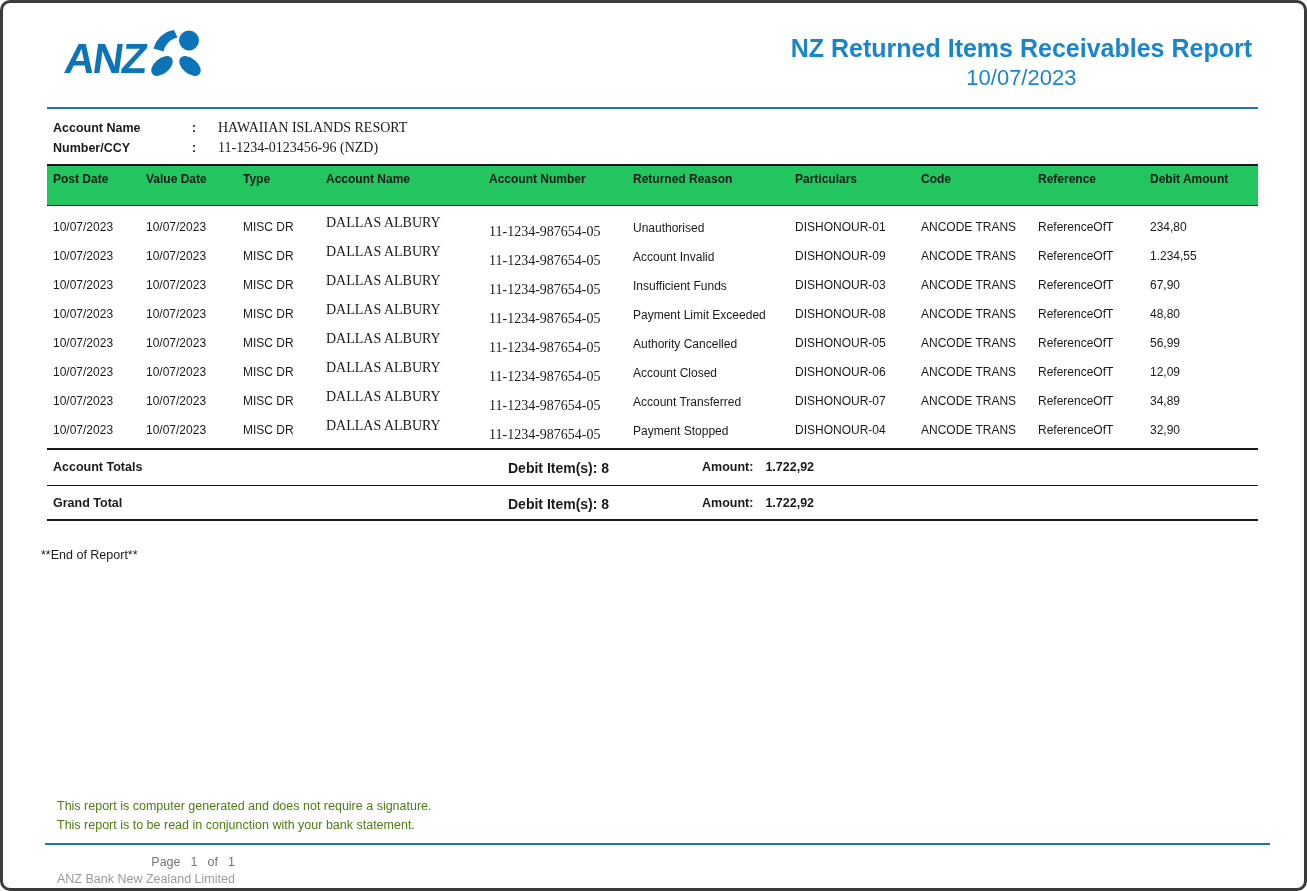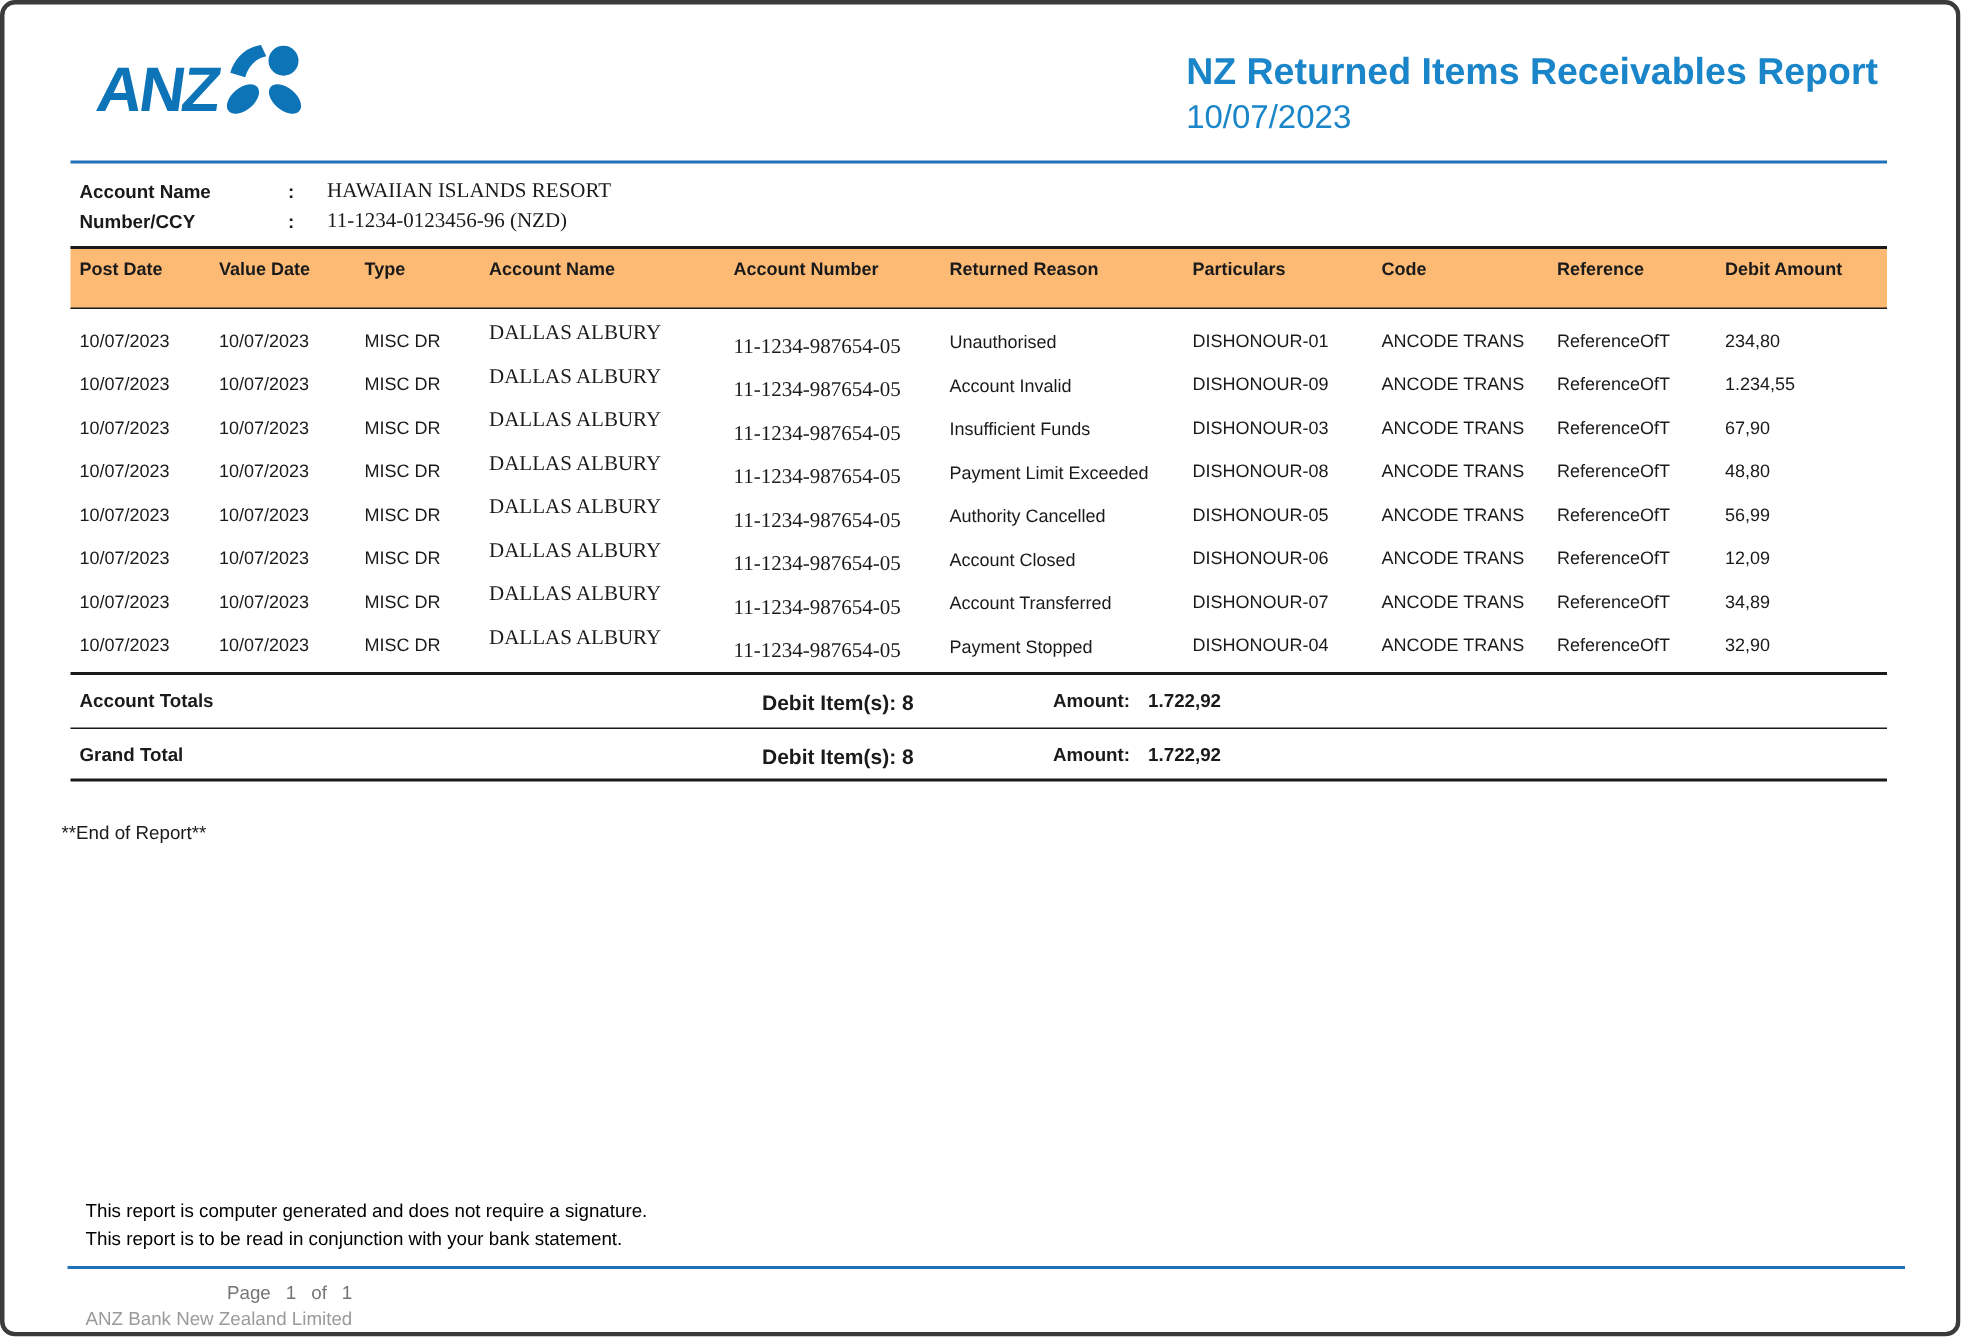--- a/index.html
+++ b/index.html
@@ -23,41 +23,41 @@
     display: flex; justify-content: space-between; align-items: flex-start;
     height: 104px;
   }
   .logo { display: flex; align-items: center; margin: 30px 0 0 62px; }
   .logo-text {
     font-size: 42px; font-weight: bold; color: #0d74b8;
     transform: skewX(-8deg); letter-spacing: -2px;
     font-family: "Liberation Sans", sans-serif;
   }
   .logo-symbol { margin-left: 4px; margin-top: -4px; }
-  .title-block { text-align: left; padding: 30px 52px 0 0; }
+  .title-block { text-align: center; padding: 30px 52px 0 0; }
   .report-title { font-size: 25px; font-weight: bold; color: #1a86c9; line-height: 30px; }
   .report-date { font-size: 22px; color: #1a86c9; line-height: 30px; }
 
   .header-rule { border-top: 2px solid #2272b9; margin: 0 46px 0 44px; }
 
   
   .account-info { padding: 9px 46px 6px 44px; }
   .account-info-row { display: flex; line-height: 20px; }
   .ai-label { font-weight: bold; font-size: 12.5px; width: 145px; padding-left: 6px; }
   .ai-colon { font-weight: bold; font-size: 12.5px; width: 14px; }
   .ai-value { font-family: "Liberation Serif", serif; font-size: 14px; padding-left: 12px; }
 
   
   .report-table { padding: 0 46px 0 44px; }
   .grid-row {
     display: grid;
     grid-template-columns: 93px 97px 83px 163px 144px 162px 126px 117px 112px 1fr;
   }
   .table-head {
-    background: #fdba74;
+    background: #22c55e;
     border-top: 2px solid #1a1a1a;
     border-bottom: 1px solid #1a1a1a;
     height: 42px;
     align-items: start;
   }
   .th { font-size: 12px; font-weight: bold; padding: 6px 0 0 6px; white-space: nowrap; }
   .table-rows { padding: 7px 0 3px; }
   .tr { height: 29px; line-height: 29px; }
   .td { font-size: 12px; padding-left: 6px; white-space: nowrap; overflow: visible; }
   .td-serif { font-family: "Liberation Serif", serif; font-size: 14px; }
@@ -76,21 +76,21 @@
   .divider-thin { border-top: 1px solid #1a1a1a; }
   .divider-thick { border-top: 2px solid #1a1a1a; }
   .grand-row { height: 33px; }
 
   
   .end-of-report { text-align: left; font-size: 12.5px; font-weight: normal; margin-top: 27px; margin-left: 38px; }
 
   
   .bottom-block { margin-top: auto; }
   .disclaimers { padding: 0 46px 9px 54px; }
-  .disclaimer { font-size: 12.5px; color: #000000; line-height: 18.5px; }
+  .disclaimer { font-size: 12.5px; color: #4d7c0f; line-height: 18.5px; }
   .footer-rule { border-top: 2px solid #2272b9; margin: 0 34px 0 42px; }
   .footer-row { display: flex; justify-content: space-between; padding: 7px 56px 0 54px; }
   .generated-text { font-size: 12.5px; color: #5f5f5f; }
   .footer-right { text-align: right; }
   .page-indicator { display: inline-flex; gap: 10px; font-size: 12.5px; color: #757575; line-height: 17px; }
   .company-name { font-size: 12.5px; color: #9b9b9b; line-height: 17px; }
 </style>
 </head>
 <body>
 

